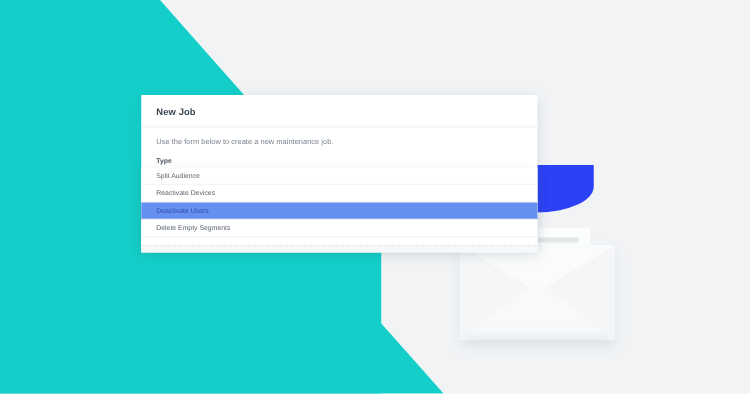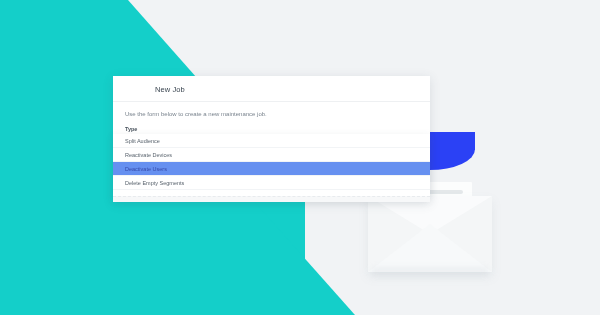--- a/index.html
+++ b/index.html
@@ -107,24 +107,23 @@
     background: #ffffff;
     box-shadow: 0 2px 10px rgba(60,75,90,0.13);
     overflow: hidden;
   }
   .card-header {
     padding: 9px 12px 7px 12px;
     border-bottom: 1px solid #eef0f2;
   }
   .card-title {
     font-size: 7.5px;
-    font-weight: normal;
+    font-weight: bold;
     color: #3a4550;
     letter-spacing: 0.1px;
-    margin-left: 30px;
   }
   .card-body { padding: 9px 12px 0 12px; }
   .card-desc {
     font-size: 6px;
     color: #7a848e;
     margin-bottom: 9px;
   }
   .field-label {
     font-size: 5.5px;
     font-weight: bold;

